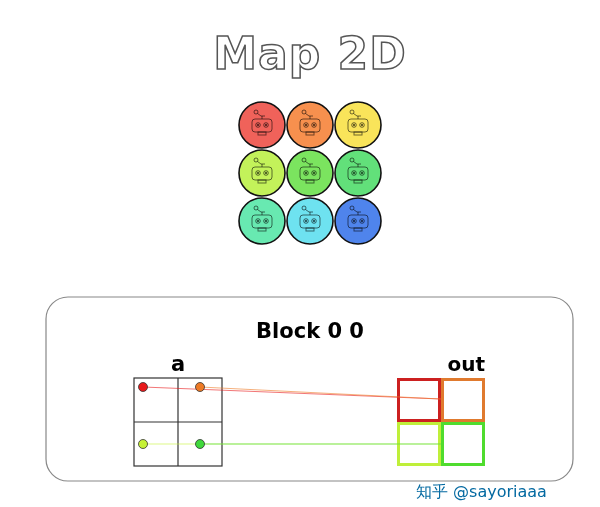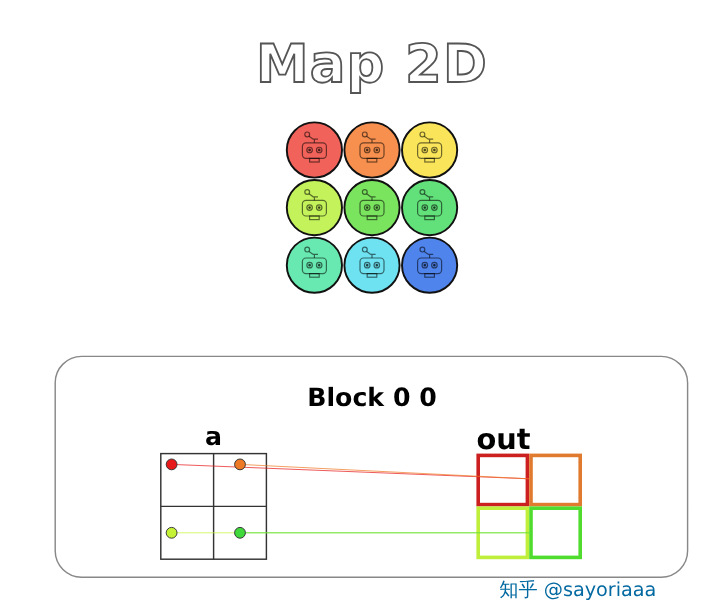--- a/index.html
+++ b/index.html
@@ -156,15 +156,15 @@
   <g id="a-points">
       <circle cx="143" cy="387" r="4.5" fill="#e8191b" stroke="#333" stroke-width="0.8"></circle>
       <circle cx="200" cy="387" r="4.5" fill="#ee7a25" stroke="#333" stroke-width="0.8"></circle>
       <circle cx="143" cy="444" r="4.5" fill="#c6f235" stroke="#333" stroke-width="0.8"></circle>
       <circle cx="200" cy="444" r="4.5" fill="#3fd93a" stroke="#333" stroke-width="0.8"></circle>
     </g>
 </svg>
 
 <div class="block-label" style="left:0;width:620px;text-align:center;top:319px;font-size:21px;">Block 0 0</div>
 <div class="block-label" style="left:134px;width:88px;text-align:center;top:352px;font-size:21px;">a</div>
-<div class="block-label" style="left:397px;width:88px;text-align:left;top:352px;font-size:24px;">out</div>
+<div class="block-label" style="left:397px;width:88px;text-align:right;top:352px;font-size:20px;">out</div>
 
 <div class="watermark">知乎 @sayoriaaa</div>
 
 </body></html>

